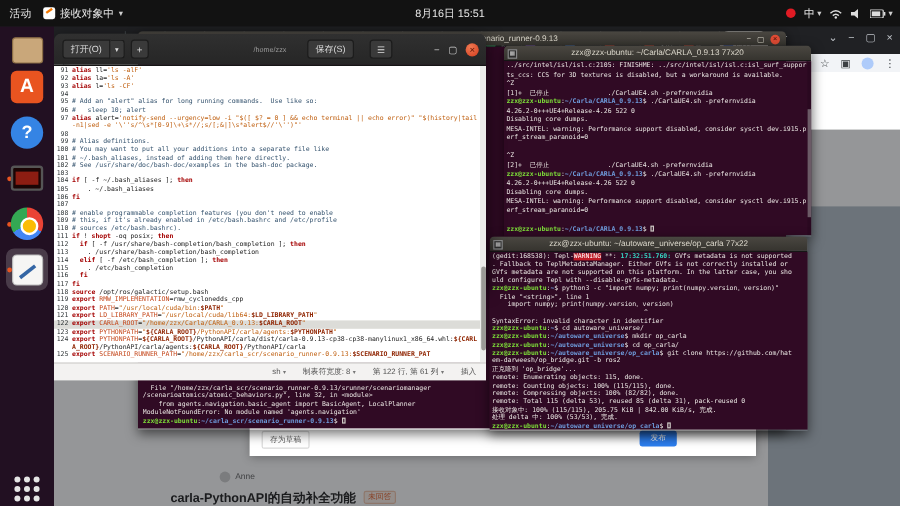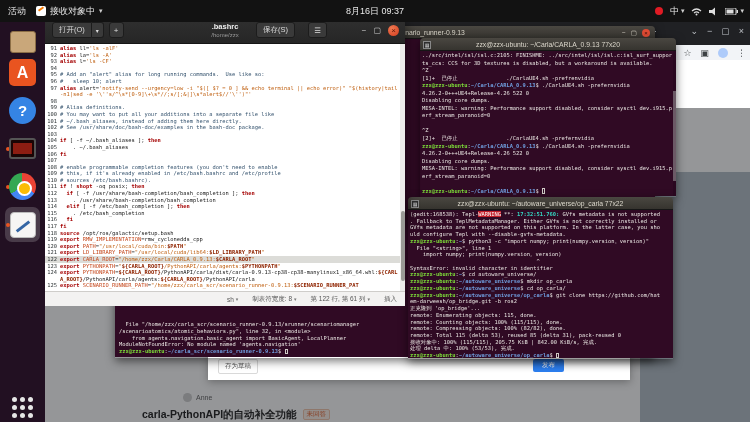--- a/index.html
+++ b/index.html
@@ -77,21 +77,21 @@
   #term-scen{left:115px;top:26px;width:540px;height:332px;z-index:10;}
   #term-scen .term-body{height:318px;position:relative;}
   #scen-lines{position:absolute;left:4px;right:2px;bottom:2px;line-height:6.8px;}
   #term-carla{left:420px;top:38px;width:256px;height:159px;z-index:20;}
   #term-carla .term-body{height:145px;line-height:7.55px;position:relative;}
   #term-op{left:408px;top:197px;width:265px;height:162px;z-index:20;}
   #term-op .term-body{height:148px;line-height:6.72px;}
   .tscroll{position:absolute;right:0;top:0;width:3px;height:100%;background:#2a0820;}
   .tscroll i{position:absolute;right:0;width:3px;background:#6b5a66;display:block;}
   
-  #gedit{position:absolute;left:45px;top:17px;width:360px;height:208px;z-index:30;box-shadow:0 4px 14px rgba(0,0,0,.6);border-radius:6px 6px 0 0;}
+  #gedit{position:absolute;left:45px;top:28px;width:360px;height:208px;z-index:30;box-shadow:0 4px 14px rgba(0,0,0,.6);border-radius:6px 6px 0 0;}
   #gedit-tb{height:27px;background:linear-gradient(#303030,#262626);border-radius:6px 6px 0 0;position:relative;
     display:flex;align-items:center;color:#d6d6d6;border-bottom:1px solid #151515;}
   .g-btn{background:#3a3a3a;border:1px solid #1c1c1c;border-radius:3px;height:16px;display:flex;align-items:center;
     padding:0 6px;font-size:7.5px;color:#dedede;}
   .g-open{margin-left:7px;border-radius:3px 0 0 3px;}
   .g-open-car{margin-left:0;border-left:none;border-radius:0 3px 3px 0;padding:0 4px;font-size:6px;}
   .g-new{margin-left:5px;padding:0 4px;font-size:8px;}
   .g-title{position:absolute;left:0;right:0;text-align:center;pointer-events:none;}
   .g-title .t1{font-size:7.5px;font-weight:bold;color:#f0f0f0;}
   .g-title .t2{font-size:6px;color:#9a9a9a;margin-top:1px;}
@@ -126,21 +126,21 @@
 
   <div id="topbar">
     <div class="tb-left">
       <span>活动</span>
       <span style="display:flex;align-items:center;gap:4px">
         <span class="gedit-mini"></span>
         <span>接收对象中</span>
         <span class="caret">▾</span>
       </span>
     </div>
-    <div id="tb-clock">8月16日 09:37</div>
+    <div id="tb-clock">8月16日 15:51</div>
     <div class="tb-right">
       <span class="rec-dot"></span>
       <span style="display:flex;align-items:center;gap:2px">
         <span>中</span>
           <span class="caret">▾</span>
       </span>
       <svg width="11" height="9">
           <path d="M1 4 Q5.5 0 10 4" stroke="#ddd" fill="none" stroke-width="1.2"></path>
           <path d="M3 6 Q5.5 3.8 8 6" stroke="#ddd" fill="none" stroke-width="1.2"></path>
           <circle cx="5.5" cy="7.6" r="1" fill="#ddd"></circle>
@@ -369,21 +369,20 @@
         </div>
     </div>
   </div>
 
   <div id="gedit">
     <div id="gedit-tb">
       <span class="g-btn g-open">打开(O)</span>
       <span class="g-btn g-open-car">▾</span>
       <span class="g-btn g-new">+</span>
       <span class="g-title">
-        <div class="t1">.bashrc</div>
         <div class="t2">/home/zzx</div>
       </span>
       <span class="g-btn g-save">保存(S)</span>
       <span class="g-btn g-menu">☰</span>
       <span class="g-right">
         <span class="wbtn">−</span>
         <span class="wbtn">▢</span>
         <span class="g-close">×</span>
       </span>
     </div>

